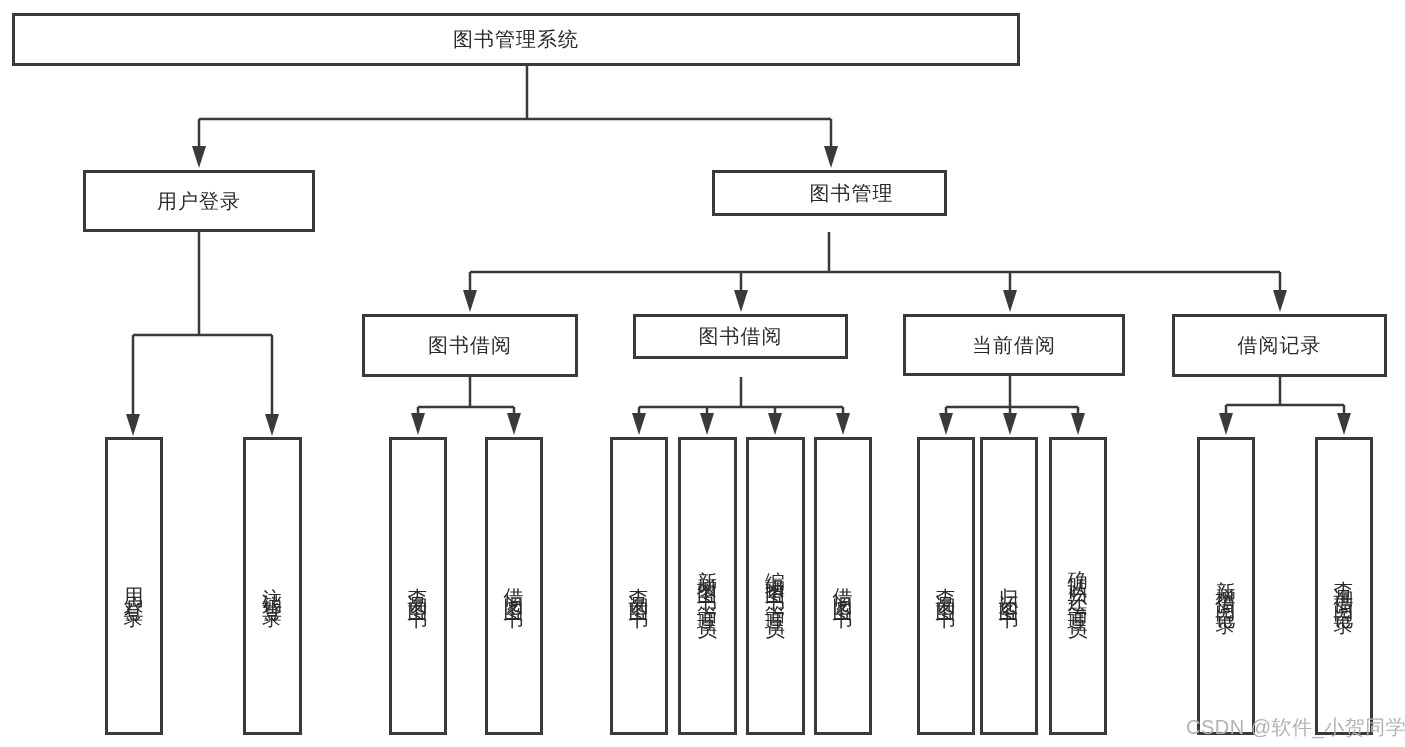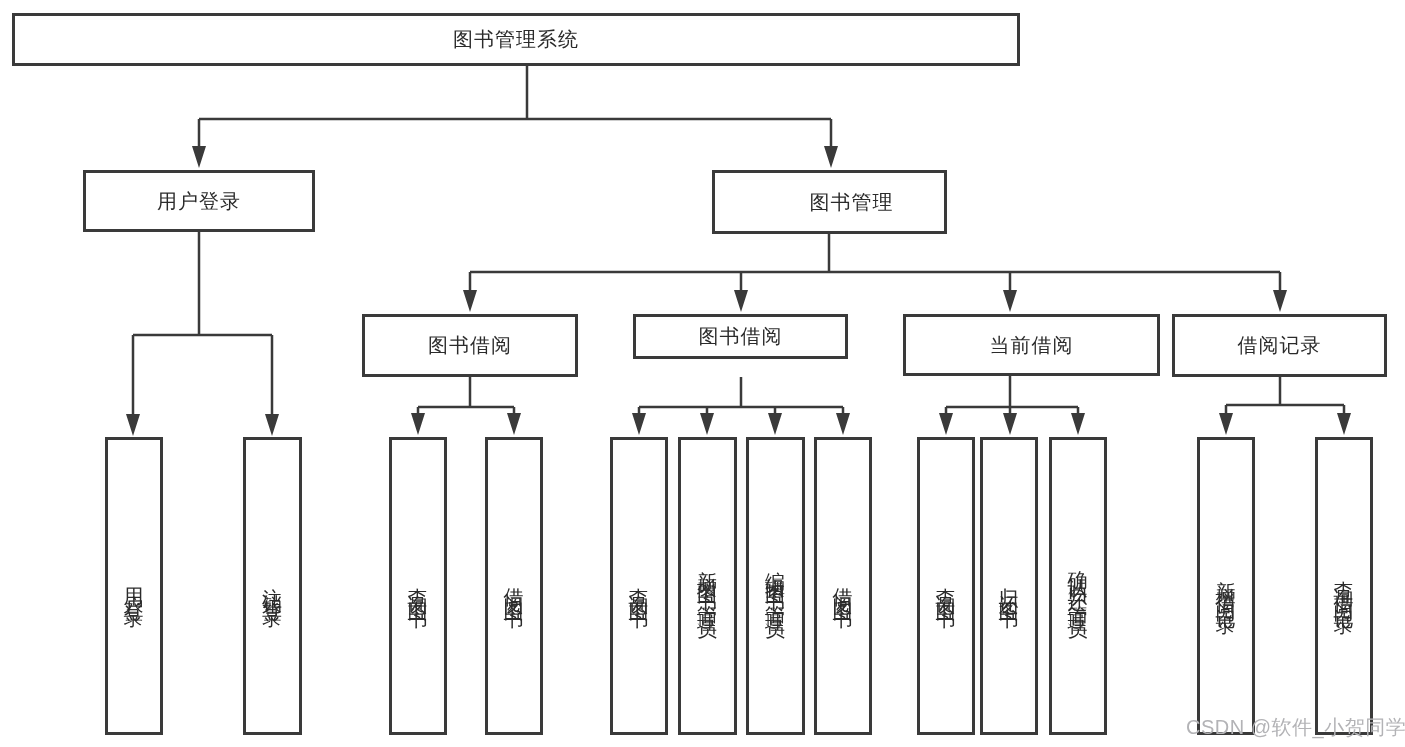--- a/index.html
+++ b/index.html
@@ -102,31 +102,31 @@
       M1344 435 L1337 413 L1351 413 Z"></path>
   </svg>
 
   <div class="node hbox" style="left:12px; top:13px; width:1008px; height:53px;">
     <span>图书管理系统</span>
   </div>
 
   <div class="node hbox" style="left:83px; top:170px; width:232px; height:62px;">
     <span>用户登录</span>
   </div>
-  <div class="node hbox" style="left:712px; top:170px; width:235px; height:64px;padding-left:44px;">
+  <div class="node hbox" style="left:712px; top:170px; width:235px; height:46px;padding-left:44px;">
     <span>图书管理</span>
   </div>
 
   <div class="node hbox" style="left:362px; top:314px; width:216px; height:63px;">
     <span>图书借阅</span>
   </div>
   <div class="node hbox" style="left:633px; top:314px; width:215px; height:45px;">
     <span>图书借阅</span>
   </div>
-  <div class="node hbox" style="left:903px; top:314px; width:257px; height:62px;">
+  <div class="node hbox" style="left:903px; top:314px; width:222px; height:62px;">
     <span>当前借阅</span>
   </div>
   <div class="node hbox" style="left:1172px; top:314px; width:215px; height:63px;">
     <span>借阅记录</span>
   </div>
 
   <div class="node vbox" style="left:105px; width:58px;">
     <span>用户登录</span>
   </div>
   <div class="node vbox" style="left:243px; width:59px;">

